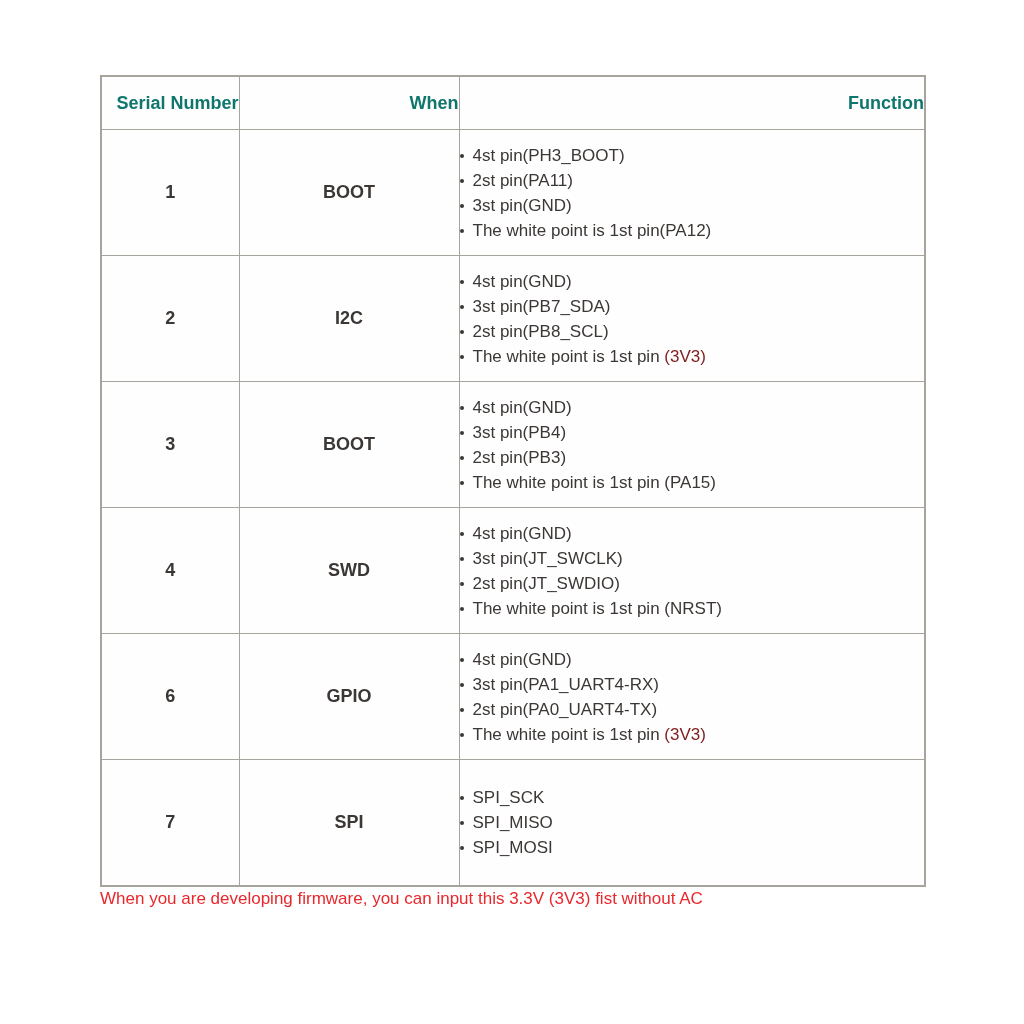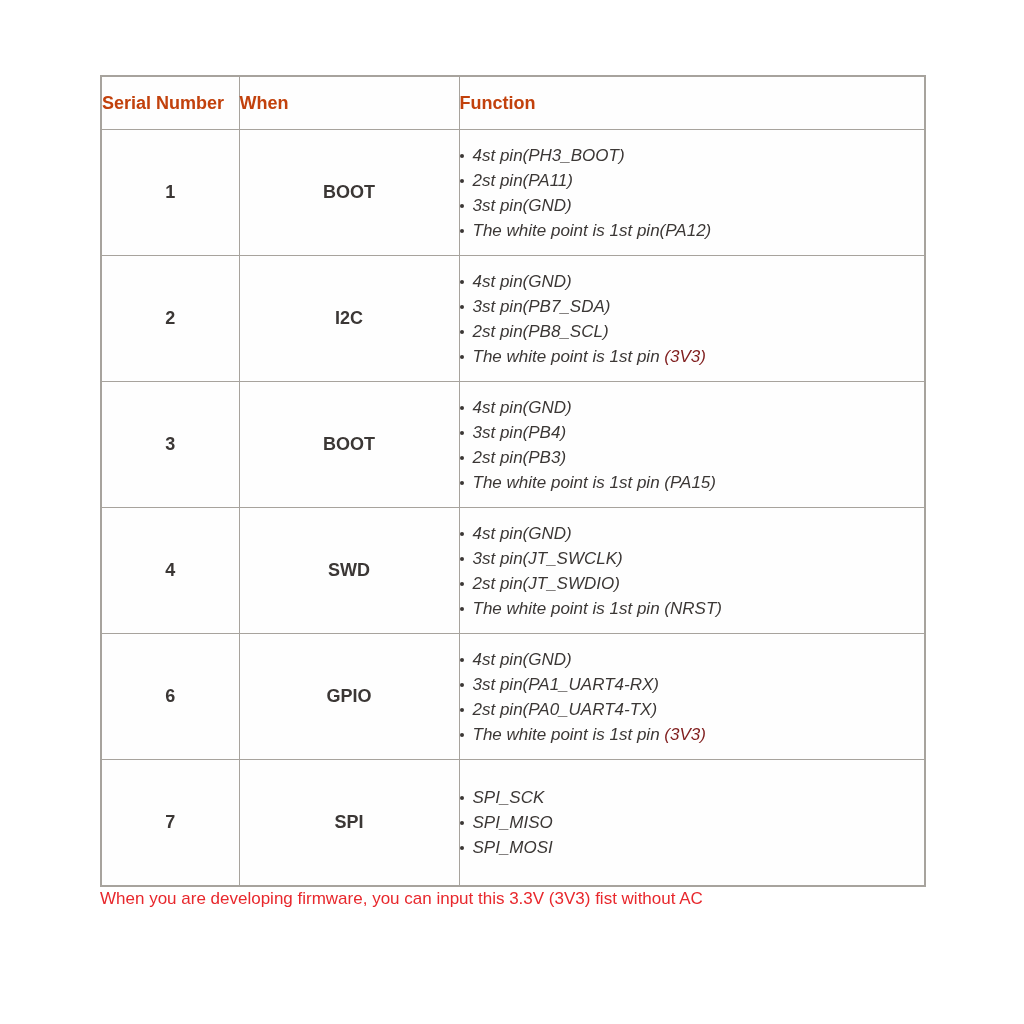--- a/index.html
+++ b/index.html
@@ -30,34 +30,34 @@
     vertical-align: middle;
   }
   .col-serial { width: 138px; }
   .col-type   { width: 220px; }
   .col-func   { width: 466px; }
 
   .header-row th {
     height: 52px;
     font-size: 18px;
     font-weight: 600;
-    text-align: left;
-    color: #c2410c;
+    text-align: right;
+    color: #0f766e;
   }
   .data-row td { height: 125px; }
   .cell-serial, .cell-type {
     text-align: center;
     font-size: 18px;
     font-weight: 600;
     color: #3b3735;
   }
   .cell-func {
     padding-left: 20px;
   }
-  .func-list { display: block; font-style: italic; }
+  .func-list { display: block; }
   .func-item {
     font-size: 17px;
     line-height: 25px;
     color: #3b3735;
     white-space: nowrap;
   }
   .bullet-dot {
     display: inline-block;
     width: 4px;
     height: 4px;

